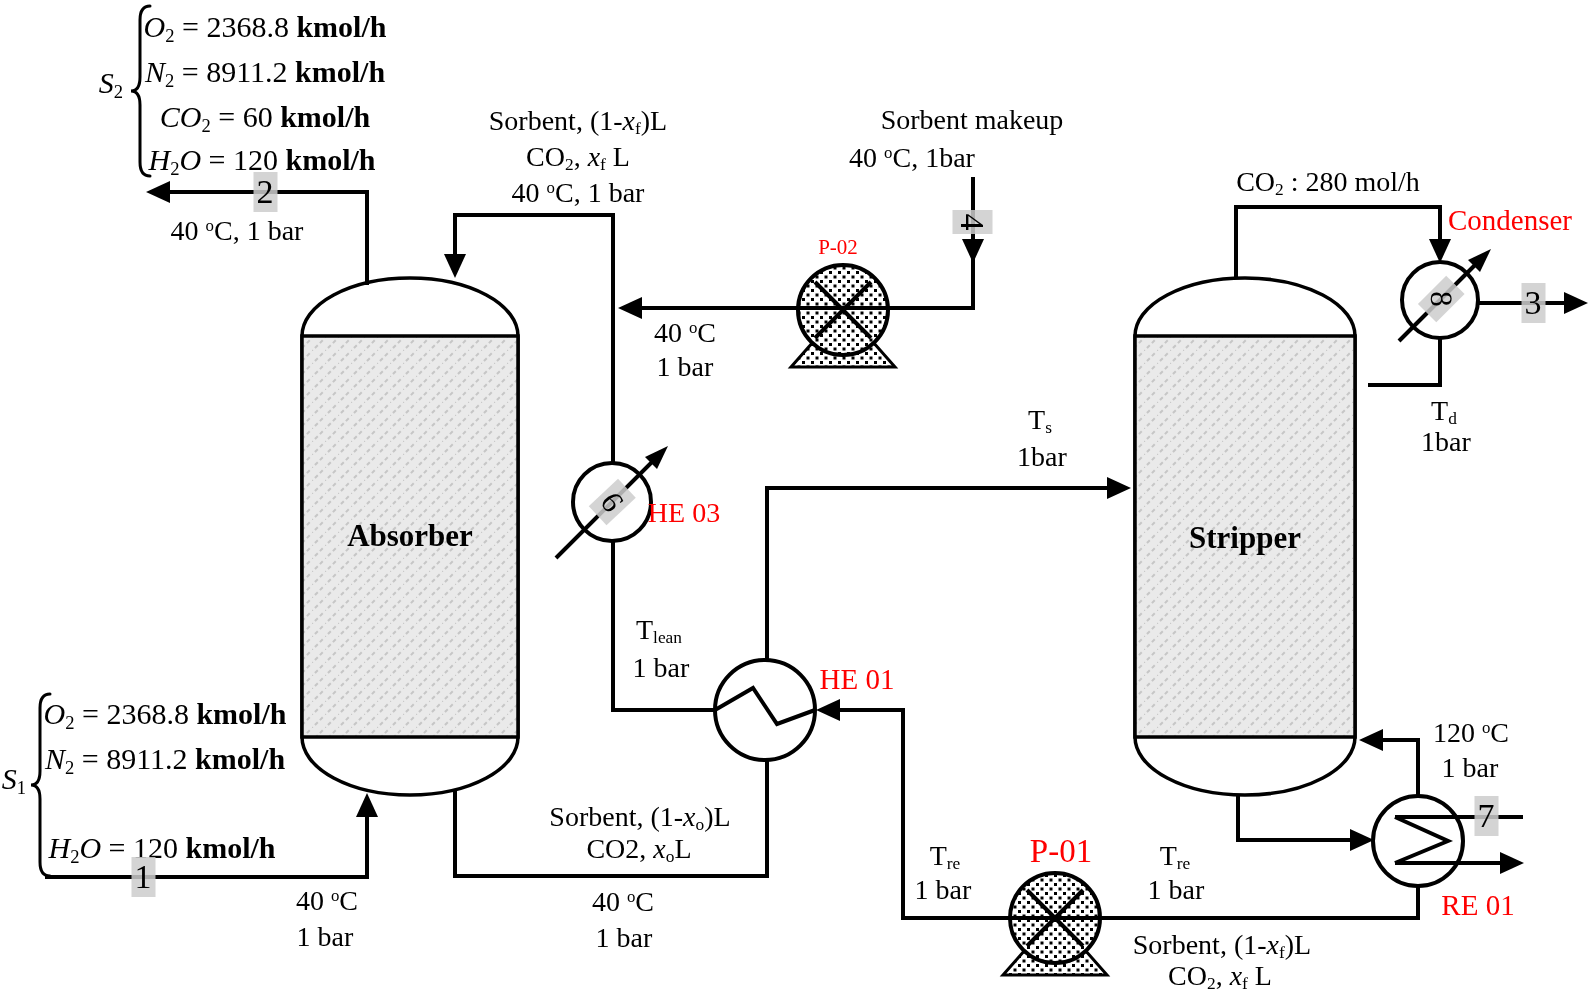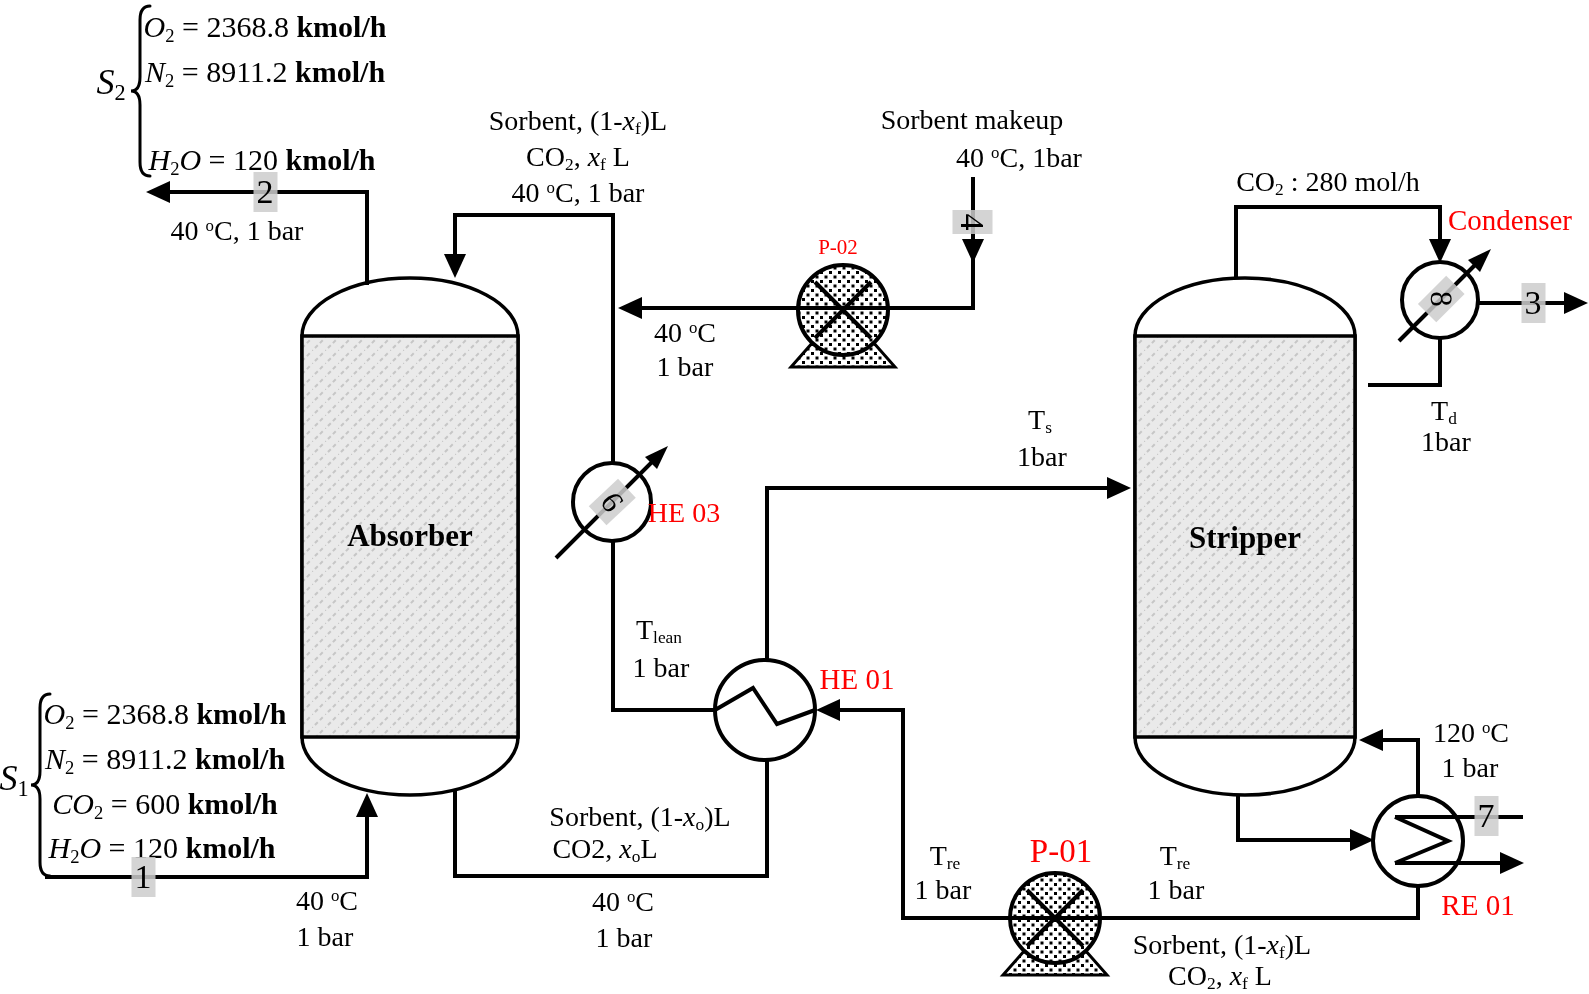--- a/index.html
+++ b/index.html
@@ -4,21 +4,21 @@
 <style>
   html,body{margin:0;padding:0;background:#fff}
   .canvas{position:relative;width:1589px;height:994px;background:#ffffff;
           font-family:"Liberation Serif",serif;color:#000;overflow:hidden}
   .canvas svg{position:absolute;left:0;top:0}
   .lbl{position:absolute;transform:translate(-50%,-50%);white-space:nowrap;
        font-size:28px;line-height:1.05;text-align:center}
   .red{color:#fe0000}
   .vessel-name{font-weight:bold;font-size:31px}
   .srow{font-size:30px}
-  .stag{font-size:36px}
+  .stag{font-size:30px}
   .seg-i{font-style:italic}
   .seg-b{font-weight:bold}
   .seg-sub{font-size:0.62em;vertical-align:-0.25em}
   .seg-sup{font-size:0.60em;vertical-align:0.55em}
   .badge{position:absolute;transform:translate(-50%,-50%);display:flex;
          align-items:center;justify-content:center;font-size:34px}
   .badge .band{position:absolute;left:50%;top:50%;width:24px;height:40px;
                transform:translate(-50%,-50%);background:rgba(205,205,205,0.85)}
   .badge .digit{position:relative;z-index:2}
 </style>
@@ -112,36 +112,36 @@
     <polyline points="1395,817 1448,841 1395,863" fill="none" stroke="#000" stroke-width="4"></polyline>
   </g>
 
   <path d="M150,6 Q140,6 140,20 L140,77 Q140,91 131,91 Q140,91 140,105 L140,162 Q140,176 150,176" fill="none" stroke="#000" stroke-width="3" stroke-linecap="round"></path>
   <path d="M50,694 Q40,694 40,708 L40,771 Q40,785 31,785 Q40,785 40,799 L40,862 Q40,876 50,876" fill="none" stroke="#000" stroke-width="3" stroke-linecap="round"></path>
 </svg>
 
 <div class="lbl stag" style="left:111px;top:84px"><span class="seg-i">S</span><span class="seg-sub">2</span></div>
 <div class="lbl srow" style="left:265px;top:28px"><span class="seg-i">O</span><span class="seg-sub">2</span><span> = </span><span>2368.8 </span><span class="seg-b">kmol/h</span></div>
 <div class="lbl srow" style="left:265px;top:73px"><span class="seg-i">N</span><span class="seg-sub">2</span><span> = </span><span>8911.2 </span><span class="seg-b">kmol/h</span></div>
+<div class="lbl srow" style="left:265px;top:118px"><span class="seg-i">CO</span><span class="seg-sub">2</span><span> = </span><span>60 </span><span class="seg-b">kmol/h</span></div>
 <div class="lbl srow" style="left:262px;top:161px"><span class="seg-i">H</span><span class="seg-sub">2</span><span class="seg-i">O</span><span> = </span><span>120 </span><span class="seg-b">kmol/h</span></div>
 
 <div class="lbl stag" style="left:14px;top:780px"><span class="seg-i">S</span><span class="seg-sub">1</span></div>
 <div class="lbl srow" style="left:165px;top:715px"><span class="seg-i">O</span><span class="seg-sub">2</span><span> = </span><span>2368.8 </span><span class="seg-b">kmol/h</span></div>
 <div class="lbl srow" style="left:165px;top:760px"><span class="seg-i">N</span><span class="seg-sub">2</span><span> = </span><span>8911.2 </span><span class="seg-b">kmol/h</span></div>
-<div class="lbl srow" style="left:165px;top:805px"><span class="seg-i">CO</span><span class="seg-sub">2</span><span> = </span><span>600 </span><span class="seg-b">kmol/h</span></div>
 <div class="lbl srow" style="left:162px;top:849px"><span class="seg-i">H</span><span class="seg-sub">2</span><span class="seg-i">O</span><span> = </span><span>120 </span><span class="seg-b">kmol/h</span></div>
 
 <div class="lbl" style="left:237px;top:231px"><span>40 </span><span class="seg-sup">o</span><span>C, 1 bar</span></div>
 
 <div class="lbl" style="left:578px;top:122px"><span>Sorbent, (1-</span><span class="seg-i">x</span><span class="seg-sub">f</span><span>)L</span></div>
 <div class="lbl" style="left:578px;top:158px"><span>CO</span><span class="seg-sub">2</span><span>,  </span><span class="seg-i">x</span><span class="seg-sub">f</span><span> L</span></div>
 <div class="lbl" style="left:578px;top:193px"><span>40 </span><span class="seg-sup">o</span><span>C, 1 bar</span></div>
 
 <div class="lbl" style="left:972px;top:120px"><span>Sorbent makeup</span></div>
-<div class="lbl" style="left:1019px;top:158px"><span>40 </span><span class="seg-sup">o</span><span>C, 1bar</span></div>
+<div class="lbl" style="left:912px;top:158px"><span>40 </span><span class="seg-sup">o</span><span>C, 1bar</span></div>
 
 <div class="lbl red" style="left:838px;top:247px;font-size:21px">P-02</div>
 <div class="lbl" style="left:685px;top:333px"><span>40 </span><span class="seg-sup">o</span><span>C</span></div>
 <div class="lbl" style="left:685px;top:367px"><span>1 bar</span></div>
 
 <div class="lbl red" style="left:684px;top:513px;font-size:28px">HE 03</div>
 <div class="lbl" style="left:659px;top:631px"><span>T</span><span class="seg-sub">lean</span></div>
 <div class="lbl" style="left:661px;top:668px"><span>1 bar</span></div>
 
 <div class="lbl red" style="left:857px;top:679px;font-size:29px">HE 01</div>
@@ -164,21 +164,21 @@
 <div class="lbl" style="left:945px;top:857px"><span>T</span><span class="seg-sub">re</span></div>
 <div class="lbl" style="left:943px;top:890px"><span>1 bar</span></div>
 <div class="lbl red" style="left:1061px;top:851px;font-size:33px">P-01</div>
 <div class="lbl" style="left:1175px;top:857px"><span>T</span><span class="seg-sub">re</span></div>
 <div class="lbl" style="left:1176px;top:890px"><span>1 bar</span></div>
 
 <div class="lbl" style="left:1222px;top:946px"><span>Sorbent, (1-</span><span class="seg-i">x</span><span class="seg-sub">f</span><span>)L</span></div>
 <div class="lbl" style="left:1220px;top:977px"><span>CO</span><span class="seg-sub">2</span><span>,  </span><span class="seg-i">x</span><span class="seg-sub">f</span><span> L</span></div>
 
 <div class="lbl" style="left:640px;top:818px"><span>Sorbent, (1-</span><span class="seg-i">x</span><span class="seg-sub">o</span><span>)L</span></div>
-<div class="lbl" style="left:605px;top:850px"><span>CO2,  </span><span class="seg-i">x</span><span class="seg-sub">o</span><span>L</span></div>
+<div class="lbl" style="left:639px;top:850px"><span>CO2,  </span><span class="seg-i">x</span><span class="seg-sub">o</span><span>L</span></div>
 <div class="lbl" style="left:623px;top:902px"><span>40 </span><span class="seg-sup">o</span><span>C</span></div>
 <div class="lbl" style="left:624px;top:938px"><span>1 bar</span></div>
 
 <div class="lbl" style="left:327px;top:901px"><span>40 </span><span class="seg-sup">o</span><span>C</span></div>
 <div class="lbl" style="left:325px;top:937px"><span>1 bar</span></div>
 
 <div class="badge" style="left:143px;top:877px">
   <span class="band"></span>
   <span class="digit">1</span>
 </div>

